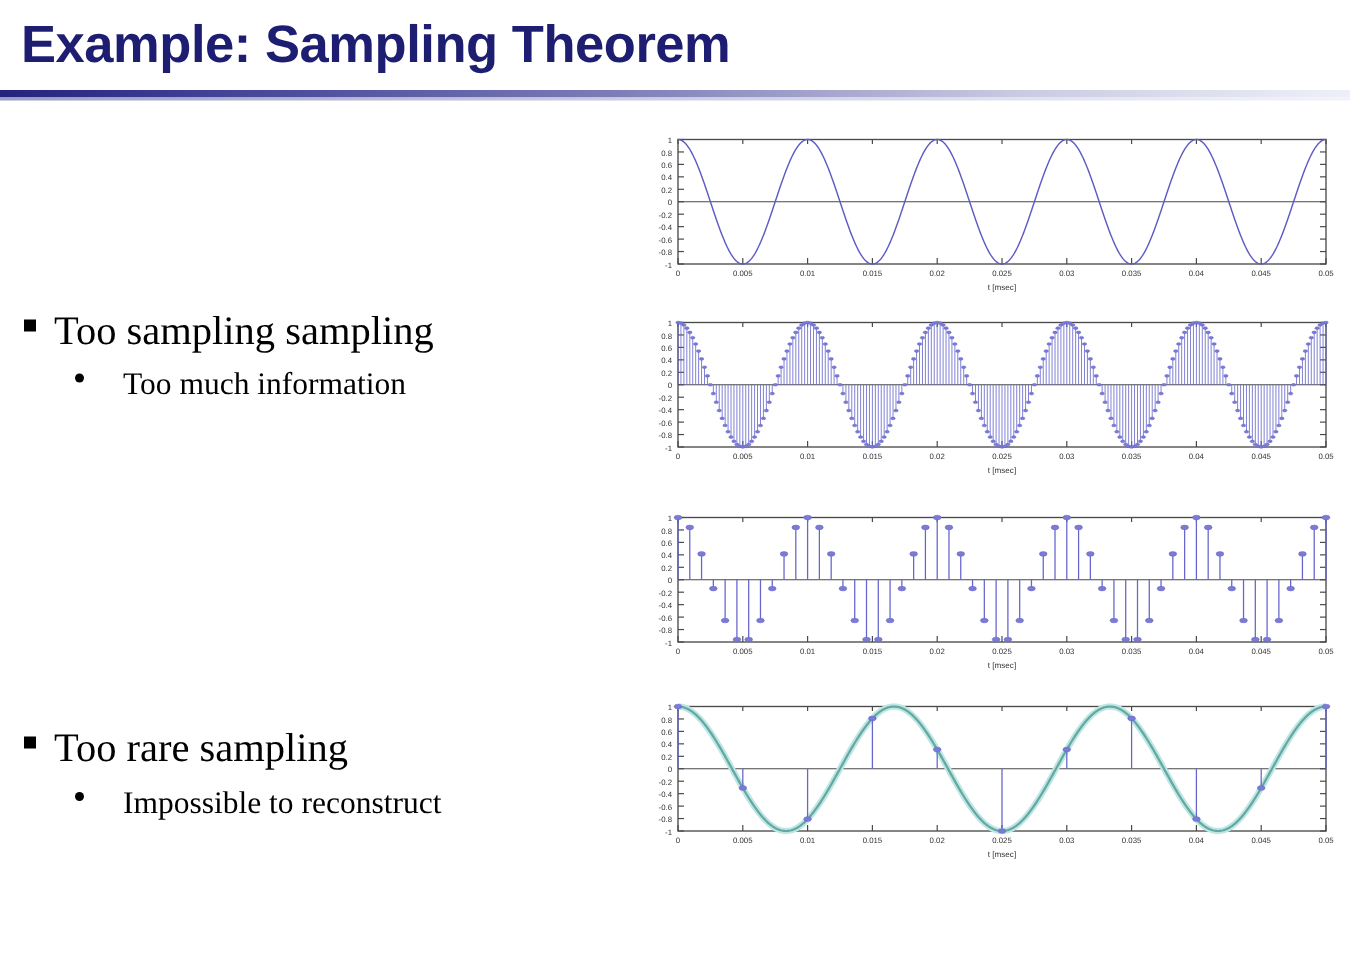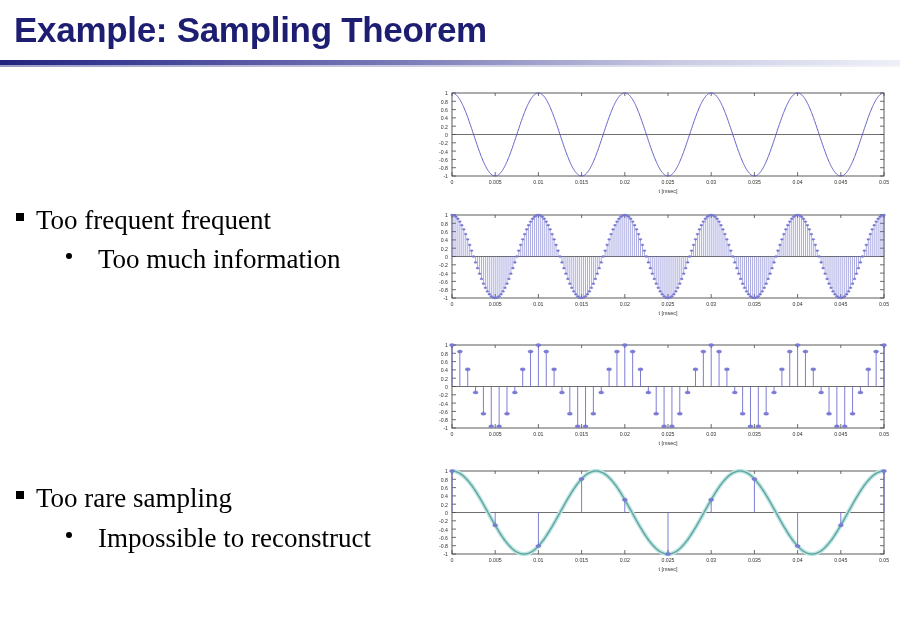--- a/index.html
+++ b/index.html
@@ -33,21 +33,21 @@
   }
 
   
   .bullet{
     position:absolute;
     font-family:"Liberation Serif", serif;
     color:#000;
     white-space:nowrap;
   }
   .bullet.lvl1{font-size:27px;left:16px;}
-  .bullet.lvl2{font-size:27px;left:66px;}
+  .bullet.lvl2{font-size:21px;left:50px;}
   .bullet .mark{
     display:inline-block;
     vertical-align:middle;
     margin-right:12px;
   }
   .bullet.lvl1 .mark{
     width:8px;height:8px;background:#000;position:relative;top:-4px;
   }
   .bullet.lvl2 .mark{
     width:6px;height:6px;background:#000;border-radius:50%;position:relative;top:-4px;margin-right:26px;
@@ -65,21 +65,21 @@
 <div id="slide">
 
   <div class="title-wrap">
     <div class="slide-title">Example: Sampling Theorem</div>
     <div class="title-rule"></div>
     <div class="title-rule-shadow"></div>
   </div>
 
 
   <div class="bullet lvl1" style="top:203px">
-    <span class="mark"></span><span class="txt">Too frequent frequent</span>
+    <span class="mark"></span><span class="txt">Too sampling sampling</span>
   </div>
   <div class="bullet lvl2" style="top:242px">
     <span class="mark"></span><span class="txt">Too much information</span>
   </div>
 
   <div class="bullet lvl2" style="top:521px">
     <span class="mark"></span><span class="txt">Impossible to reconstruct</span>
   </div>
   <div class="bullet lvl1" style="top:481px">
     <span class="mark"></span><span class="txt">Too rare sampling</span>

